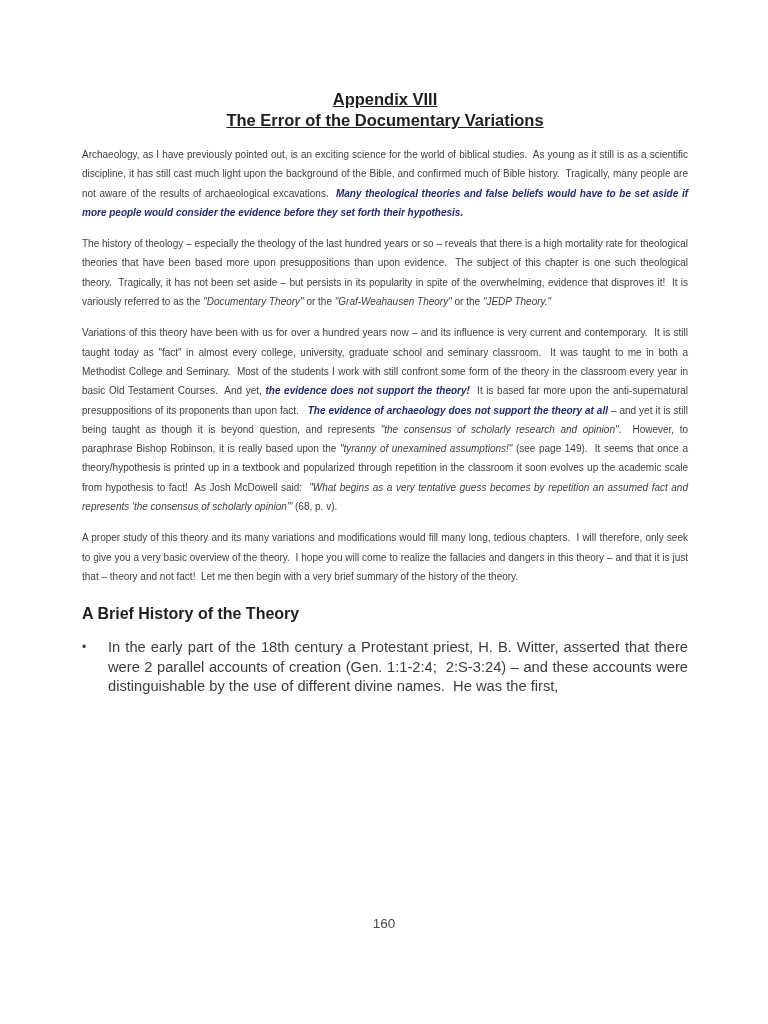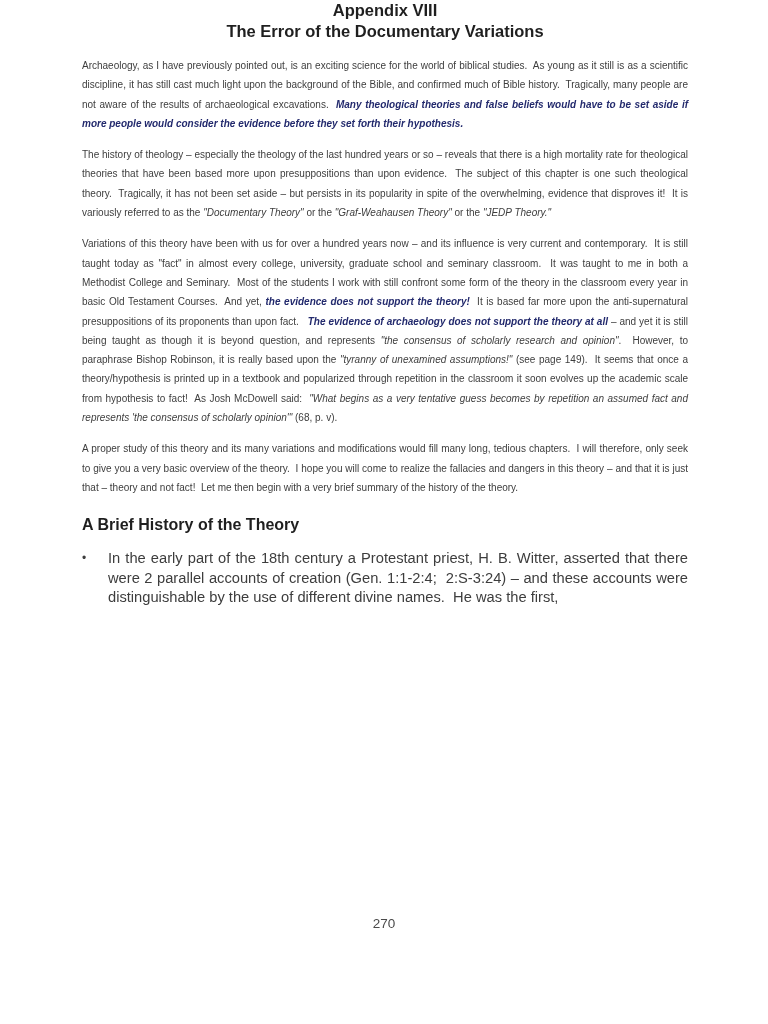--- a/index.html
+++ b/index.html
@@ -15,26 +15,28 @@
     background: #ffffff;
     overflow: hidden;
   }
   .content {
     position: absolute;
     left: 82px;
     top: 0;
     width: 606px;
   }
   .doc-title {
+    margin-top: 89px;
     margin-bottom: 14px;
     text-align: center;
     font-size: 16.5px;
     line-height: 21px;
     font-weight: bold;
     color: #1f1f1f;
+    text-decoration: underline;
   }
   .para {
     text-align: justify;
     font-size: 10px;
     line-height: 19.3px;
     color: #3d3d3d;
     white-space: pre-wrap;
     margin-bottom: 12px;
   }
   .run-n { }
@@ -101,14 +103,14 @@
 
     <div>
       <div class="bullet-item">
         <span class="bullet-marker">•</span>
         <span class="bullet-text"><span class="run-n">In the early part of the 18th century a Protestant priest, H. B. Witter, asserted that there were 2 parallel accounts of creation (Gen. 1:1-2:4;  2:S-3:24) – and these accounts were distinguishable by the use of different divine names.  He was the first,</span></span>
       </div>
     </div>
 
   </div>
 
-  <div class="page-number">270</div>
+  <div class="page-number">160</div>
 </div>
 
 </body></html>

